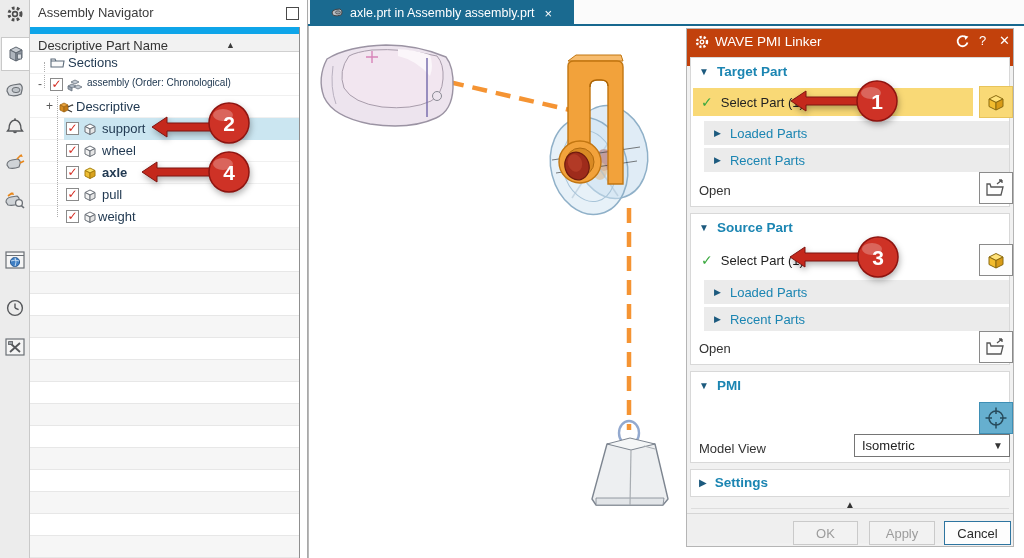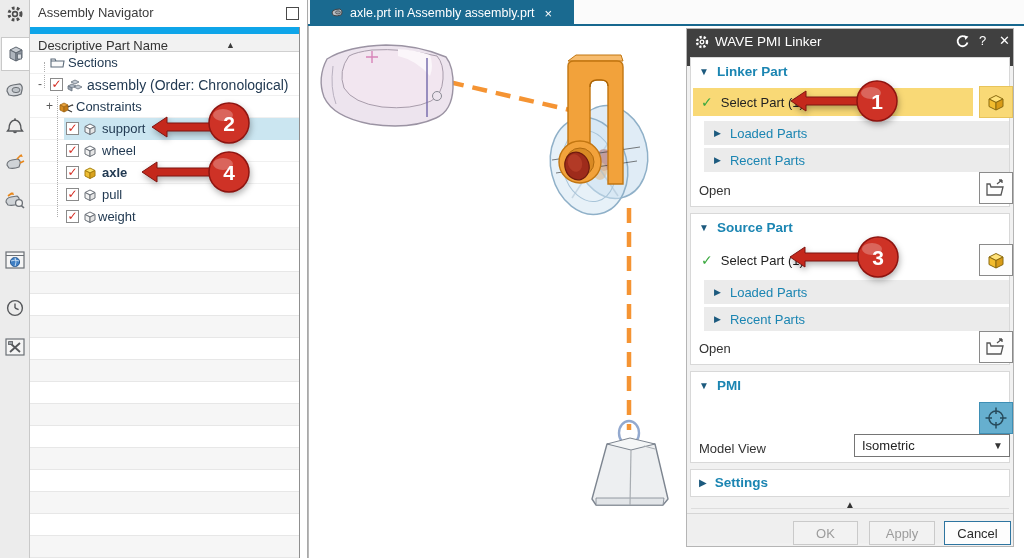--- a/index.html
+++ b/index.html
@@ -35,21 +35,21 @@
 
   
   #tabstrip { left:308px; top:0; width:716px; height:26px; background:#FBFBFB; border-bottom:2px solid #17688F; }
   #tab { position:absolute; left:2px; top:0; width:264px; height:26px; background:#1A6A90; color:#fff;
     display:flex; align-items:center; gap:6px; padding:0 20px; font-size:12.5px; }
   #tab .close { margin-left:4px; font-size:13px; }
   #viewport { left:308px; top:26px; width:716px; height:532px; background:#FFFFFF; border-left:1px solid #B9B9B9; }
 
   
   #dialog { left:686px; top:28px; width:328px; height:519px; background:#F1F1F1; border:1px solid #B5B5B5; }
-  #dlg-header { position:absolute; left:0; top:0; width:326px; height:37px; background:#404040; color:#fff; }
+  #dlg-header { position:absolute; left:0; top:0; width:326px; height:37px; background:#c2410c; color:#fff; }
   #dlg-title { position:absolute; left:28px; top:5px; font-size:13.5px; }
   .dlg-hic { position:absolute; top:4px; color:#fff; font-size:13px; }
   .group { position:absolute; left:3px; width:320px; background:#fff; border:1px solid #D8D8D8; }
   .sect-head { position:absolute; left:8px; display:flex; gap:8px; align-items:center; }
   .sect-tri { font-size:10px; color:#1C5A7E; }
   .sect-txt { font-size:13.5px; font-weight:bold; color:#1B85B2; }
   .sel-row { position:absolute; display:flex; align-items:center; gap:8px; padding-left:8px; font-size:13px; color:#222; }
   .yellow { background:#F9D976; }
   .chk { color:#3BA93F; font-weight:bold; font-size:14px; }
   .sub-row { position:absolute; left:13px; width:305px; height:24px; background:#EBEBEB;
@@ -180,35 +180,35 @@
       <span class="glyph-pm" style="left:8px">-</span>
       <span class="cb" style="left:20px"><span>✓</span></span>
       <span class="cube" style="left:37px">
         <svg width="16" height="14" viewBox="0 0 16 14">
             <polygon points="4,4 8,2 12,4 8,6" fill="#C4CBD4" stroke="#66707C" stroke-width="0.8"></polygon>
             <polygon points="1,8 5,6 9,8 5,10" fill="#AFB9C4" stroke="#66707C" stroke-width="0.8"></polygon>
             <polygon points="7,9 11,7 15,9 11,11" fill="#C4CBD4" stroke="#66707C" stroke-width="0.8"></polygon>
             <polygon points="1,8 5,10 5,13 1,11" fill="#99A4B0" stroke="#66707C" stroke-width="0.8"></polygon>
           </svg>
       </span>
-      <span class="lbl" style="left:57px; font-size:14px">assembly (Order: Chronological)</span>
+      <span class="lbl" style="left:57px; font-size:10px">assembly (Order: Chronological)</span>
     </div>
 
     <div class="trow" style="top:96px">
       <span class="glyph-pm" style="left:16px">+</span>
       <span class="cube" style="left:28px">
         <svg width="16" height="14" viewBox="0 0 16 14">
             <polygon points="2,5 6,3 10,5 6,7" fill="#E8A23C" stroke="#A06614" stroke-width="0.8"></polygon>
             <polygon points="2,5 6,7 6,12 2,10" fill="#D58A1E" stroke="#A06614" stroke-width="0.8"></polygon>
             <polygon points="10,5 6,7 6,12 10,10" fill="#C37A14" stroke="#A06614" stroke-width="0.8"></polygon>
             <path d="M10,7 L14,5 M10,10 L14,12" stroke="#3A3A3A" stroke-width="1.2"></path>
             <polygon points="14,4 15.6,5.2 13.8,6.2" fill="#3A3A3A"></polygon>
           </svg>
       </span>
-      <span class="lbl" style="left:46px">Constraints</span>
+      <span class="lbl" style="left:46px">Descriptive</span>
     </div>
 
     <div class="trow" style="top:118px">
       <span class="sel-bg"></span>
       <span class="cb" style="left:36px"><span>✓</span></span>
       <span class="cube" style="left:53px">
         <svg width="14" height="14" viewBox="0 0 14 14">
             <polygon points="2,4.5 7,2 12,4.5 7,7" fill="#FDFDFD" stroke="#6A7078" stroke-width="1"></polygon>
             <polygon points="2,4.5 7,7 7,12.5 2,10" fill="#F2F2F2" stroke="#6A7078" stroke-width="1"></polygon>
             <polygon points="12,4.5 7,7 7,12.5 12,10" fill="#E6E6E6" stroke="#6A7078" stroke-width="1"></polygon>
@@ -345,21 +345,21 @@
             <polygon points="9.2,1.4 13.4,2.6 10.4,6" fill="#fff"></polygon>
           </svg>
       </span>
       <span class="dlg-hic" style="left:292px">?</span>
       <span class="dlg-hic" style="left:312px">✕</span>
     </div>
 
     <div class="group" style="top:28px; height:150px">
       <div class="sect-head" style="top:6px">
         <span class="sect-tri">▼</span>
-        <span class="sect-txt">Linker Part</span>
+        <span class="sect-txt">Target Part</span>
       </div>
       <div class="sel-row yellow" style="left:2px; top:30px; width:280px; height:28px">
         <span class="chk">✓</span>
         <span>Select Part (1)</span>
       </div>
       <div class="sq-btn yel" style="top:28px">
         <svg width="20" height="19" viewBox="0 0 20 19">
             <polygon points="3,6 10,2.5 17,6 10,9.5" fill="#FFE27A" stroke="#8A6A10" stroke-width="1"></polygon>
             <polygon points="3,6 10,9.5 10,17 3,13.5" fill="#F2BC2F" stroke="#8A6A10" stroke-width="1"></polygon>
             <polygon points="17,6 10,9.5 10,17 17,13.5" fill="#D99B17" stroke="#8A6A10" stroke-width="1"></polygon>

